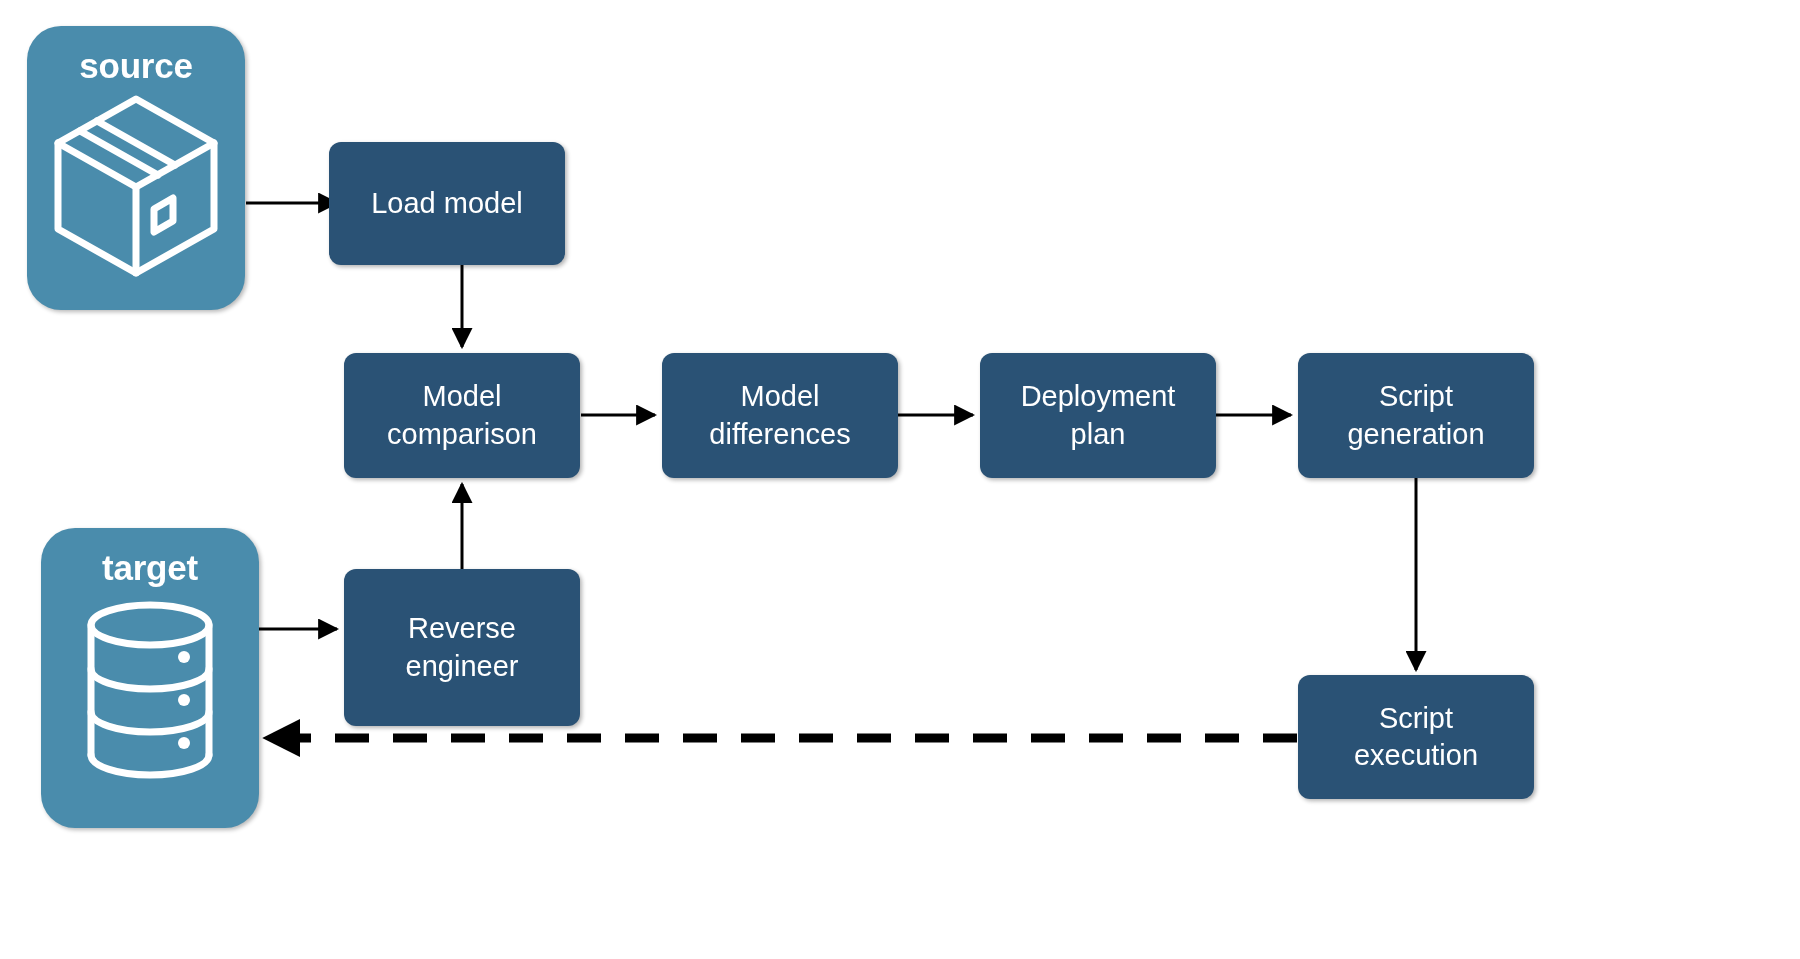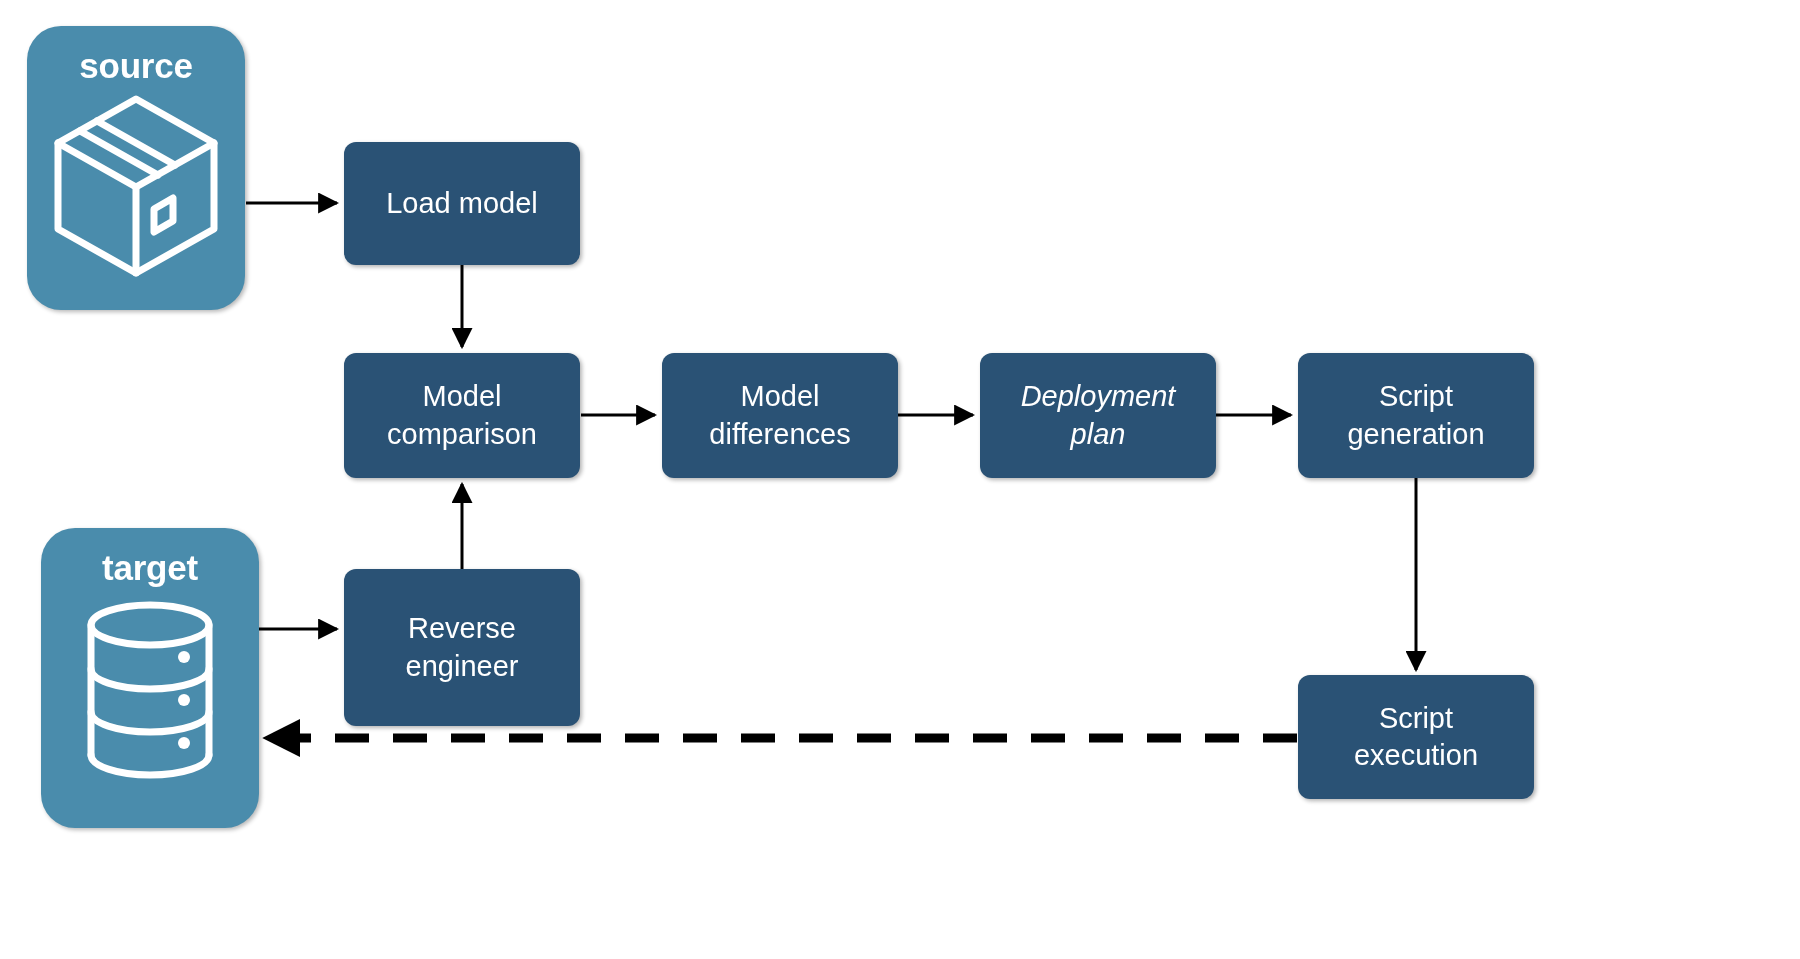--- a/index.html
+++ b/index.html
@@ -145,35 +145,35 @@
         </g>
         <g fill="#ffffff">
           <circle cx="100" cy="58" r="6"></circle>
           <circle cx="100" cy="101" r="6"></circle>
           <circle cx="100" cy="144" r="6"></circle>
         </g>
       </svg>
     </span>
   </div>
 
-  <div class="pbox" style="left:344px; top:142px; width:236px; height:123px;">
+  <div class="pbox" style="left:329px; top:142px; width:236px; height:123px;">
     <div class="pbox-label">Load model</div>
   </div>
 
   <div class="pbox" style="left:344px; top:353px; width:236px; height:125px;">
     <div class="pbox-label">Model
 comparison</div>
   </div>
 
   <div class="pbox" style="left:662px; top:353px; width:236px; height:125px;">
     <div class="pbox-label">Model
 differences</div>
   </div>
 
-  <div class="pbox" style="left:980px; top:353px; width:236px; height:125px;font-style:italic;">
+  <div class="pbox" style="left:980px; top:353px; width:236px; height:125px;">
     <div class="pbox-label">Deployment
 plan</div>
   </div>
 
   <div class="pbox" style="left:1298px; top:353px; width:236px; height:125px;">
     <div class="pbox-label">Script
 generation</div>
   </div>
 
   <div class="pbox" style="left:344px; top:569px; width:236px; height:157px;">

